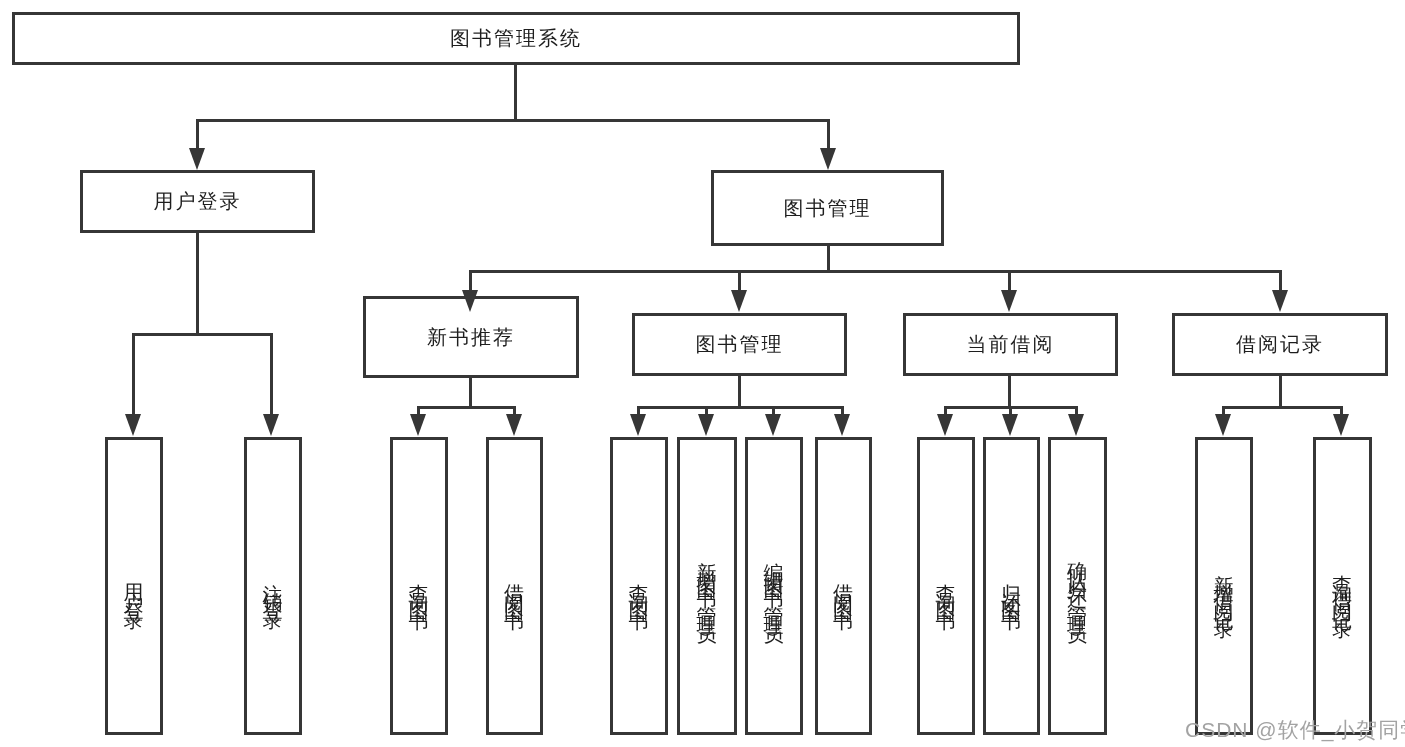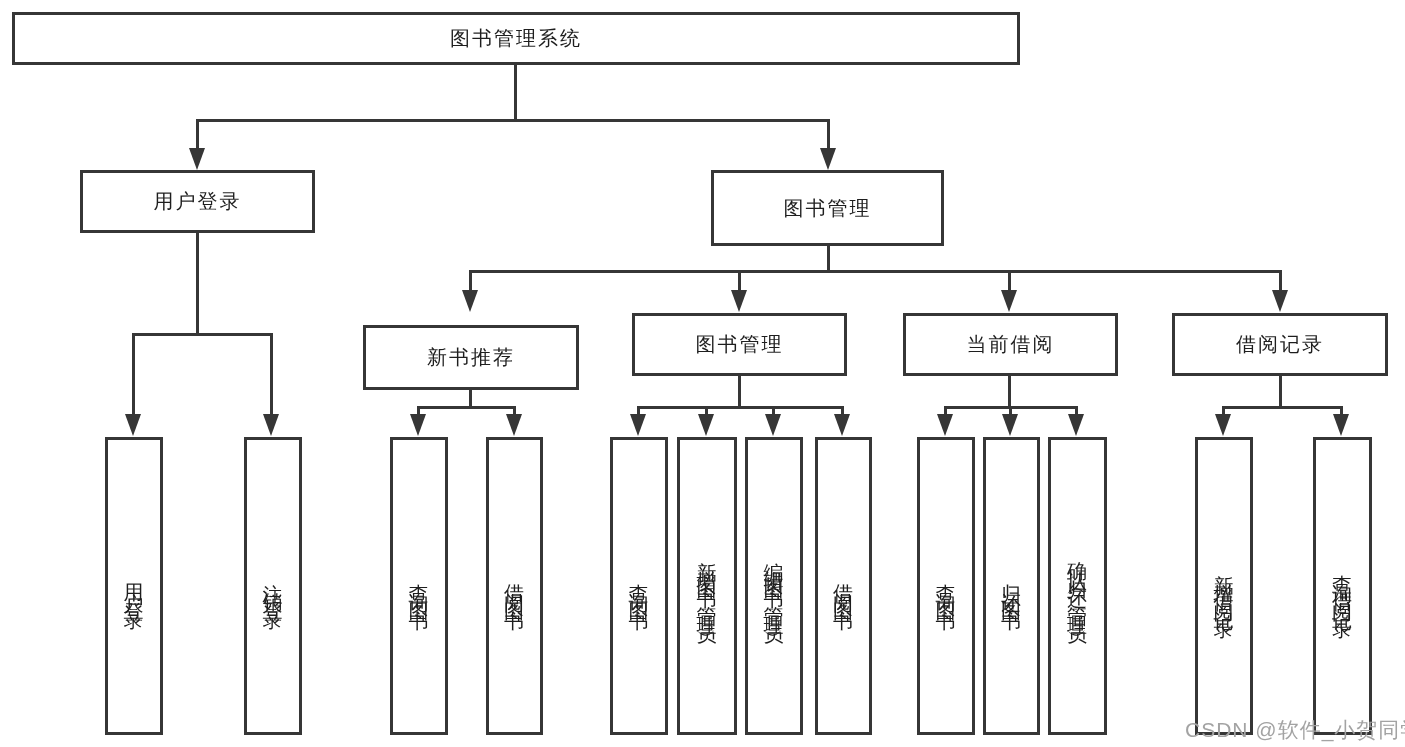--- a/index.html
+++ b/index.html
@@ -92,21 +92,21 @@
   <div class="ah" style="left:1215px;top:414px"></div>
   <div class="vline" style="left:1340px;top:406px;height:10px"></div>
   <div class="ah" style="left:1333px;top:414px"></div>
 
   <div class="box h" style="left:12px;top:12px;width:1008px;height:53px">图书管理系统</div>
 
   <div class="box h" style="left:80px;top:170px;width:235px;height:63px">用户登录</div>
 
   <div class="box h" style="left:711px;top:170px;width:233px;height:76px">图书管理</div>
 
-  <div class="box h" style="left:363px;top:325px;width:216px;height:65px">新书推荐</div>
+  <div class="box h" style="left:363px;top:296px;width:216px;height:82px">新书推荐</div>
 
   <div class="box h" style="left:632px;top:313px;width:215px;height:63px">图书管理</div>
 
   <div class="box h" style="left:903px;top:313px;width:215px;height:63px">当前借阅</div>
 
   <div class="box h" style="left:1172px;top:313px;width:216px;height:63px">借阅记录</div>
 
   <div class="box v" style="left:105px;top:437px;width:58px;height:298px">用户登录</div>
   <div class="box v" style="left:244px;top:437px;width:58px;height:298px">注销登录</div>
 

